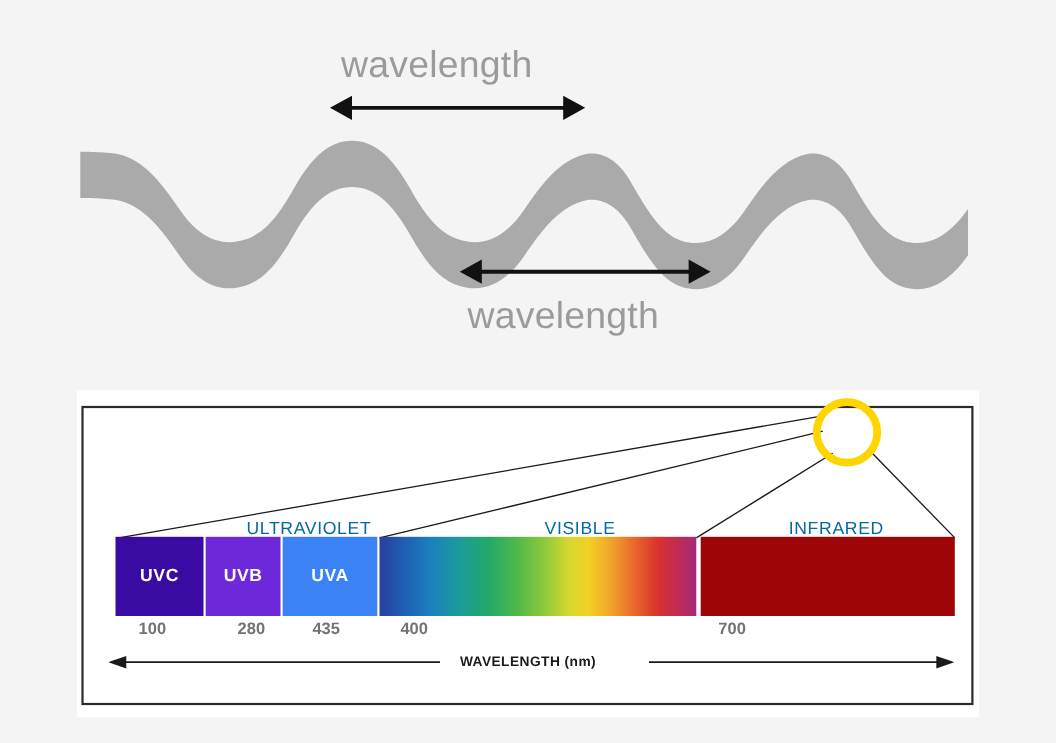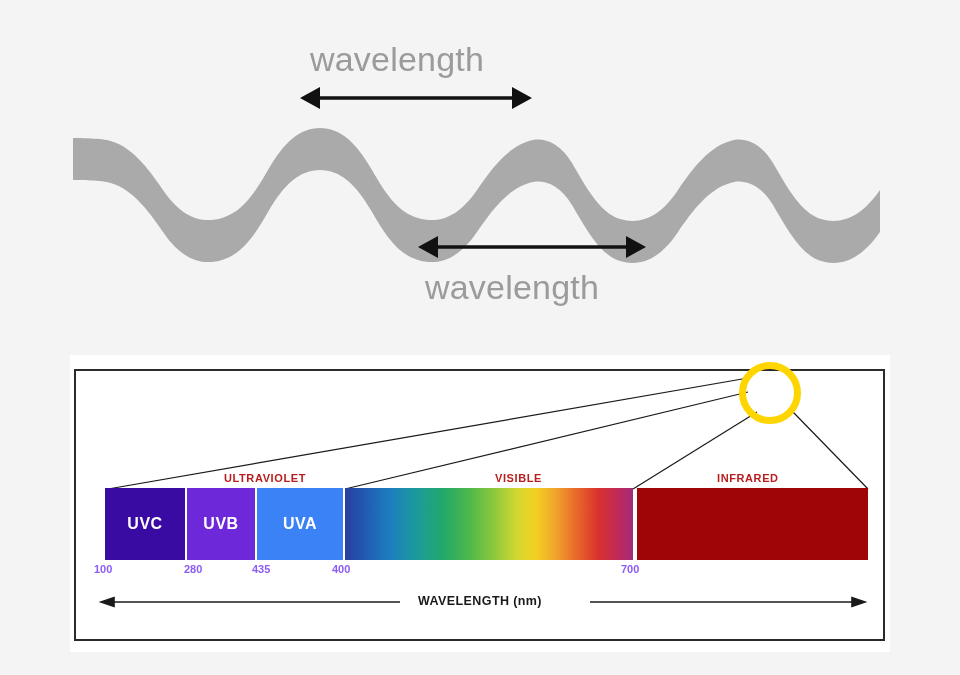--- a/index.html
+++ b/index.html
@@ -57,23 +57,23 @@
     border-radius: 50%;
     box-sizing: border-box;
     background: transparent;
     z-index: 5;
   }
 
   
   .band-label {
     position: absolute;
     font-family: "Liberation Sans", sans-serif;
-    font-size: 11px;
-    font-weight: bold;
-    color: #b91c1c;
+    font-size: 16px;
+    font-weight: normal;
+    color: #0369a1;
     letter-spacing: 0.6px;
     white-space: nowrap;
     z-index: 4;
   }
   #label-ultraviolet { left: 224px; top: 472px; }
   #label-visible     { left: 495px; top: 472px; }
   #label-infrared    { left: 717px; top: 472px; }
 
   
   .seg {
@@ -93,24 +93,25 @@
     font-size: 16px;
     font-weight: bold;
     letter-spacing: 0.5px;
   }
 
   
   .tick-num {
     position: absolute;
     top: 563px;
     font-family: "Liberation Sans", sans-serif;
-    font-size: 11px;
+    font-size: 15px;
     font-weight: bold;
-    color: #8b5cf6;
+    color: #737373;
     z-index: 4;
+    margin-left: 32px;
   }
 
   
   #axis-caption {
     position: absolute;
     left: 0; right: 0;
     top: 594px;
     text-align: center;
     font-family: "Liberation Sans", sans-serif;
     font-size: 12.5px;

